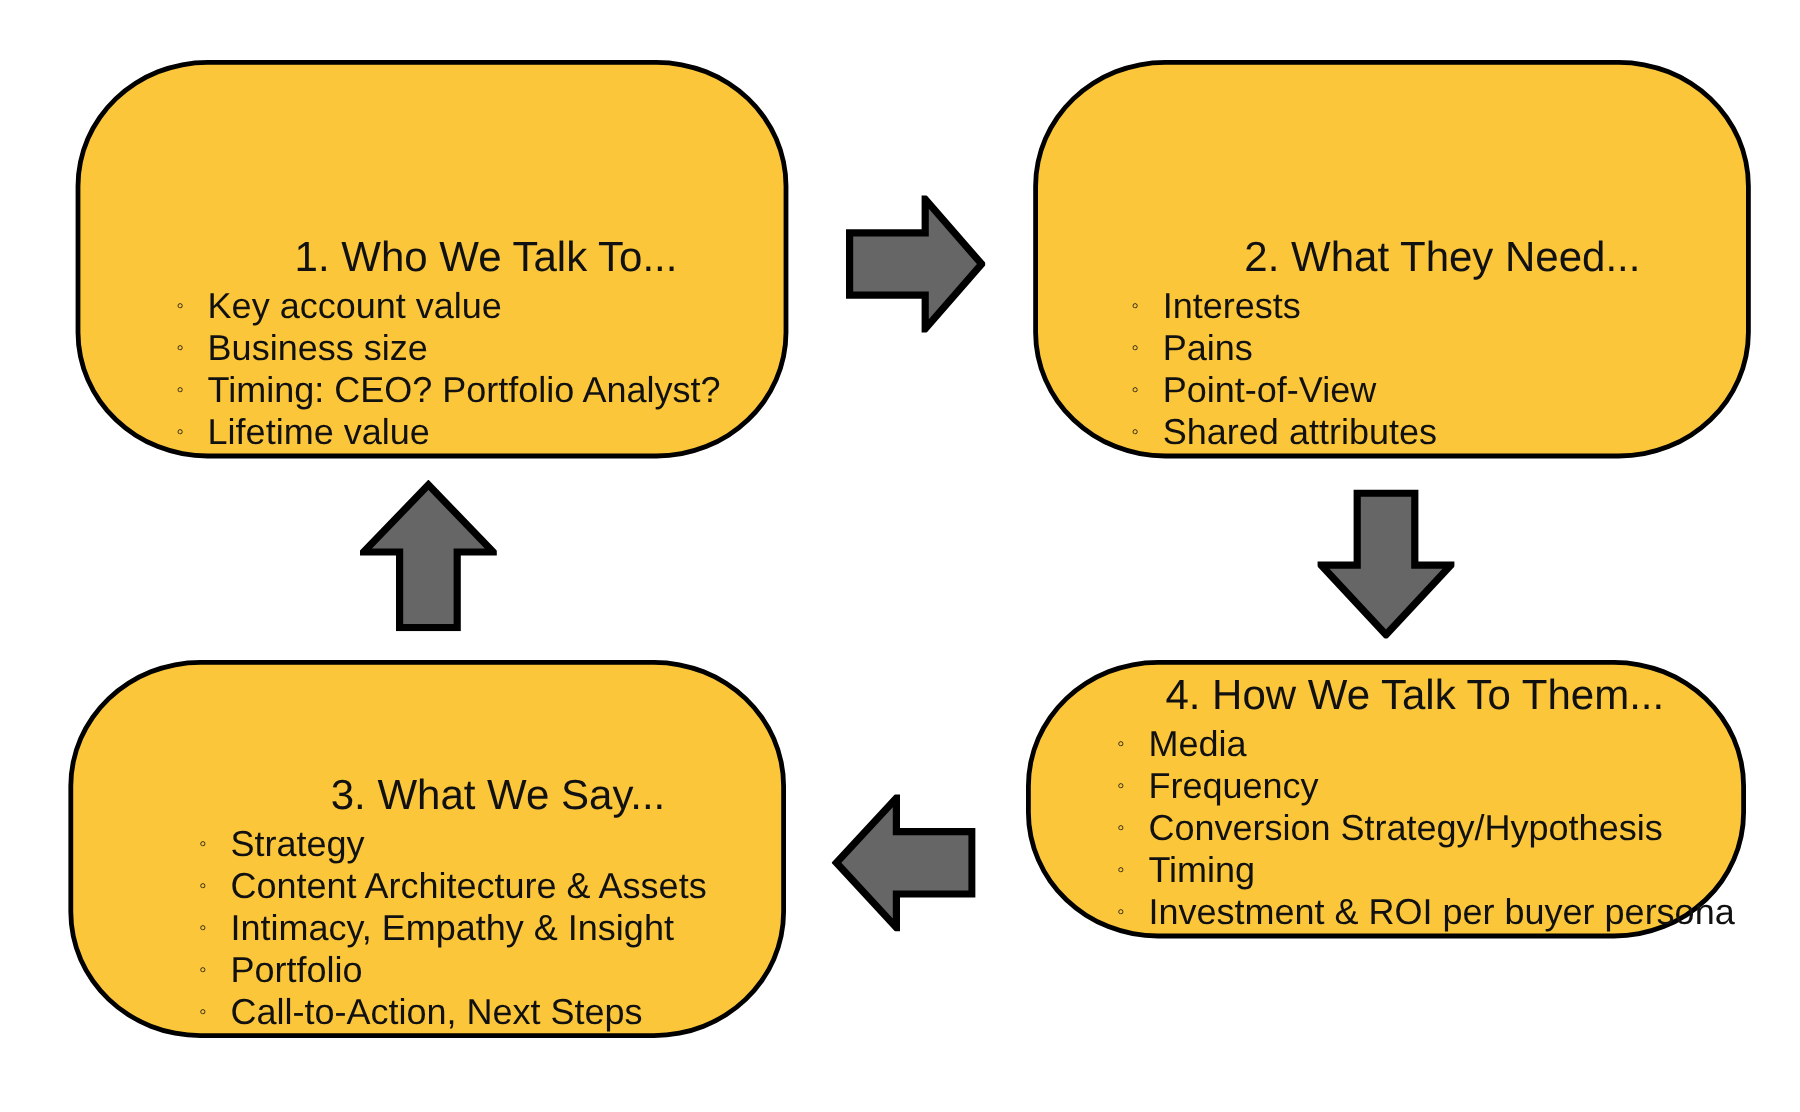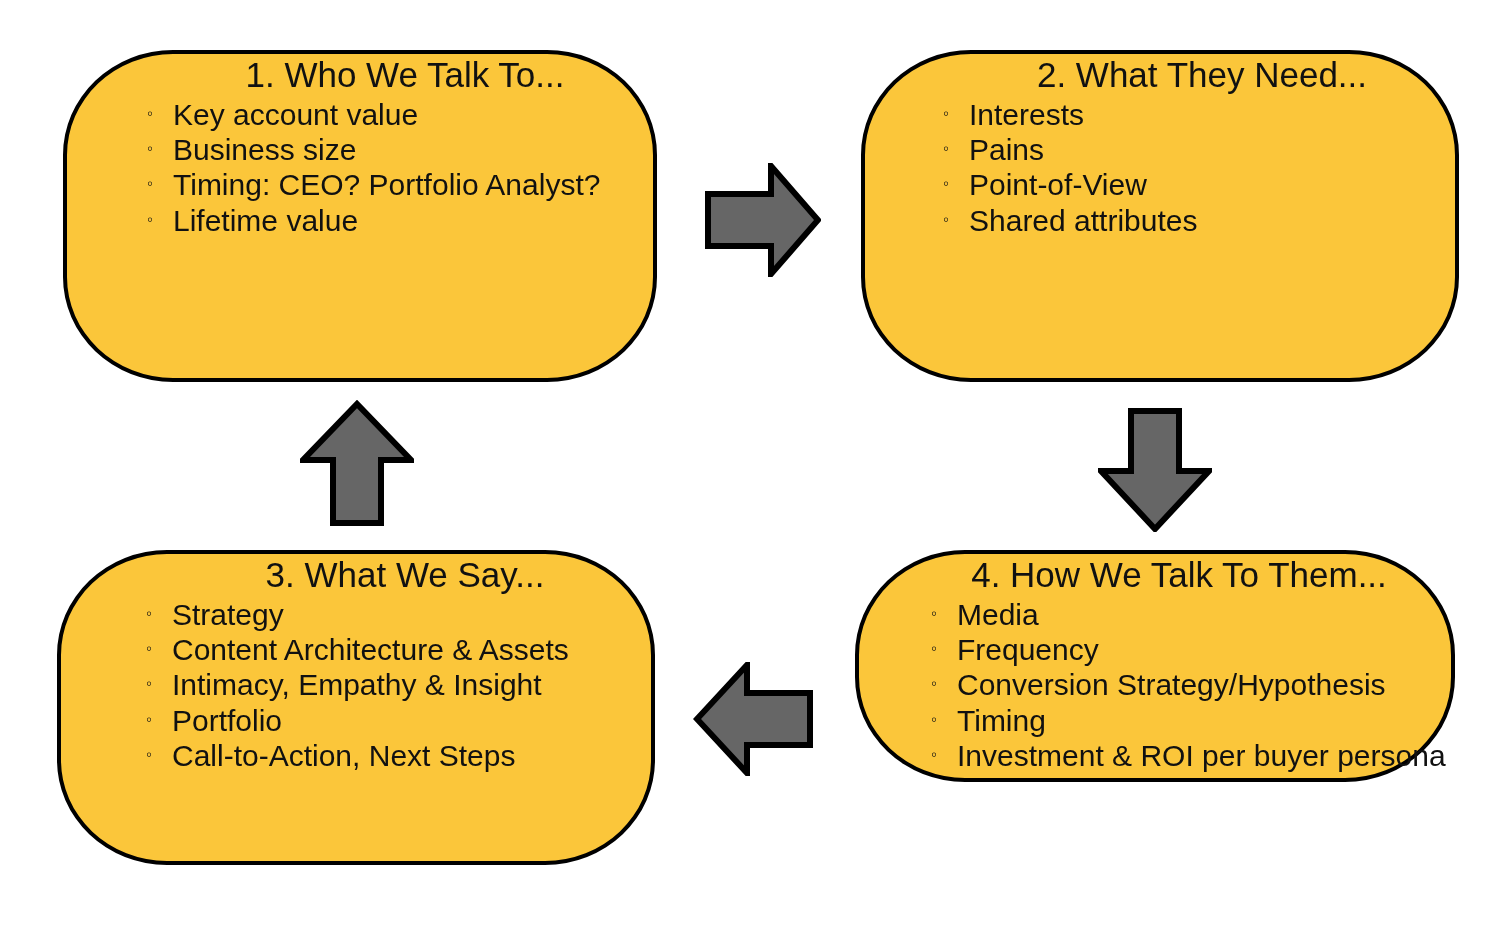--- a/index.html
+++ b/index.html
@@ -20,21 +20,21 @@
 
   
   .node {
     position: absolute;
     box-sizing: border-box;
     background: #fbc63a;
     border: 4px solid #000000;
     border-radius: 110px / 105px;
     display: flex;
     flex-direction: column;
-    justify-content: flex-start;
+    justify-content: flex-end;
   }
   .node-inner {
     display: block;
     width: 100%;
   }
   .node-title {
     font-size: 35px;
     line-height: 1.18;
     color: #111111;
     text-align: center;
@@ -62,21 +62,21 @@
     text-align: left;
   }
   .bullet-text {
     flex: 1 1 auto;
     color: #111111;
   }
 
   
   #node-1 { left: 63px;  top: 50px;  width: 594px; height: 332px; }
   #node-2 { left: 861px; top: 50px;  width: 598px; height: 332px; }
-  #node-3 { left: 57px;  top: 550px; width: 598px; height: 315px; }
+  #node-3 { left: 57px;  top: 550px; width: 598px; height: 315px; padding-left: 20px; }
   #node-4 { left: 855px; top: 550px; width: 600px; height: 232px; }
 
   
   #node-1 .node-inner { padding-left: 80px; padding-right: 30px; }
   #node-2 .node-inner { padding-left: 78px; padding-right: 30px; }
   #node-3 .node-inner { padding-left: 85px; padding-right: 24px; }
   #node-4 .node-inner { padding-left: 72px; padding-right: 14px; }
 
   #node-1 .node-title { text-align: center; padding-right: 70px; }
   #node-2 .node-title { text-align: center; padding-right: 72px; }

